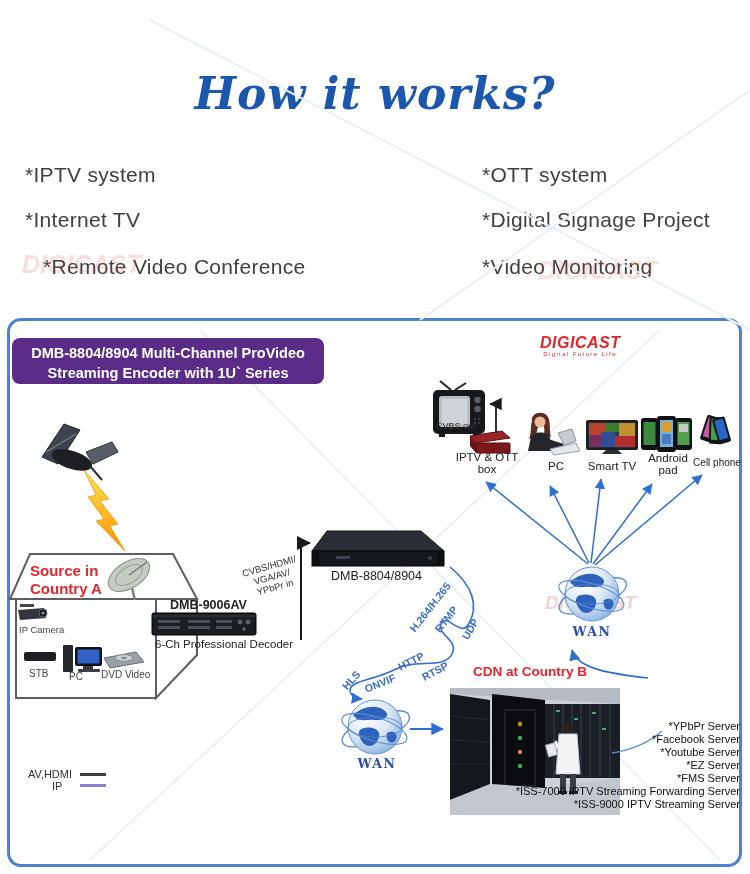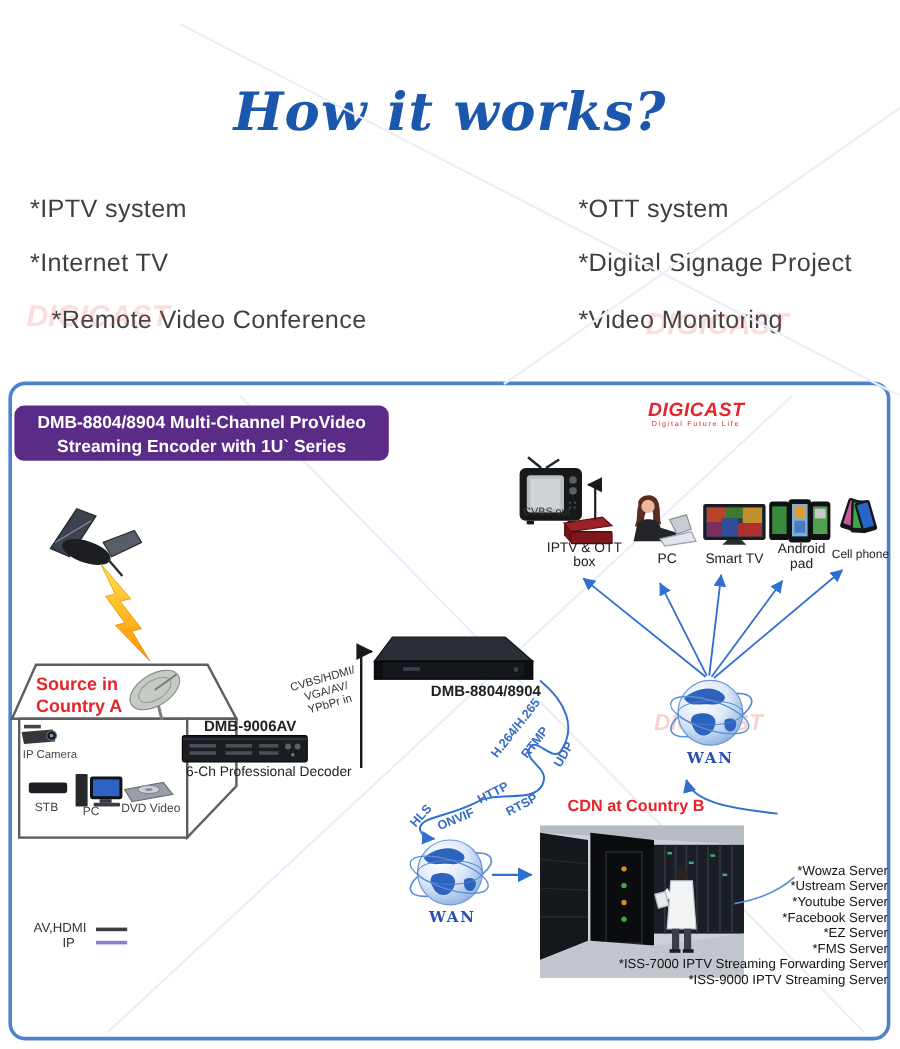--- a/index.html
+++ b/index.html
@@ -317,21 +317,21 @@
 
 <div class="abs lbl" style="left:170px;top:598px;font-size:12.5px;font-weight:bold;">DMB-9006AV</div>
 <div class="abs lbl" style="left:155px;top:638px;font-size:11.5px;font-weight:normal;">6-Ch Professional Decoder</div>
 
 <div class="abs ctr" style="left:234px;top:560px;width:76px;font-size:9.5px;color:#333;transform:rotate(-16deg);z-index:4;">
   <div>CVBS/HDMI/</div>
   <div>VGA/AV/</div>
   <div>YPbPr in</div>
 </div>
 
-<div class="abs lbl" style="left:331px;top:569px;font-size:12.5px;font-weight:bold;margin-left:28px;">DMB-8804/8904</div>
+<div class="abs lbl" style="left:331px;top:569px;font-size:12.5px;font-weight:normal;">DMB-8804/8904</div>
 
 <div class="abs lbl" style="left:436px;top:421px;font-size:9px;color:#333;">CVBS out</div>
 <div class="abs lbl ctr" style="left:452px;top:451px;width:70px;font-size:11.5px;">
   <div>IPTV &amp; OTT</div>
   <div>box</div>
 </div>
 <div class="abs lbl ctr" style="left:541px;top:460px;width:30px;font-size:11.5px;">PC</div>
 <div class="abs lbl ctr" style="left:584px;top:460px;width:56px;font-size:11.5px;">Smart TV</div>
 <div class="abs lbl ctr" style="left:640px;top:452px;width:56px;font-size:11.5px;">
   <div>Android</div>
@@ -345,24 +345,23 @@
 <div class="rot" style="left:411px;top:661px;transform:translate(-50%,-50%) rotate(-27deg);">HTTP</div>
 <div class="rot" style="left:435px;top:671px;transform:translate(-50%,-50%) rotate(-28deg);">RTSP</div>
 <div class="rot" style="left:380px;top:683px;transform:translate(-50%,-50%) rotate(-22deg);">ONVIF</div>
 <div class="rot" style="left:351px;top:680px;transform:translate(-50%,-50%) rotate(-48deg);">HLS</div>
 
 <div class="abs wan" style="left:357px;top:756px;width:40px;text-align:center;">WAN</div>
 <div class="abs wan" style="left:572px;top:624px;width:40px;text-align:center;">WAN</div>
 
 <div class="abs lbl red-b" style="left:473px;top:664px;font-size:13.5px;">CDN at Country B</div>
 <div class="abs srvlist">
-  <div>*Wowza Server</div>
-  <div>*Ustream Server</div>
+  <div>*YPbPr Server</div>
+  <div>*Facebook Server</div>
   <div>*Youtube Server</div>
-  <div>*Facebook Server</div>
   <div>*EZ Server</div>
   <div>*FMS Server</div>
   <div>*ISS-7000 IPTV Streaming Forwarding Server</div>
   <div>*ISS-9000 IPTV Streaming Server</div>
 </div>
 
 <div class="abs lbl" style="left:28px;top:768px;font-size:11px;color:#333;">AV,HDMI</div>
 <div class="abs lbl" style="left:52px;top:780px;font-size:11px;color:#333;">IP</div>
 <div class="abs legend-line" style="left:80px;top:773px;background:#3d3d44;"></div>
 <div class="abs legend-line" style="left:80px;top:784px;background:#8880cc;"></div>

